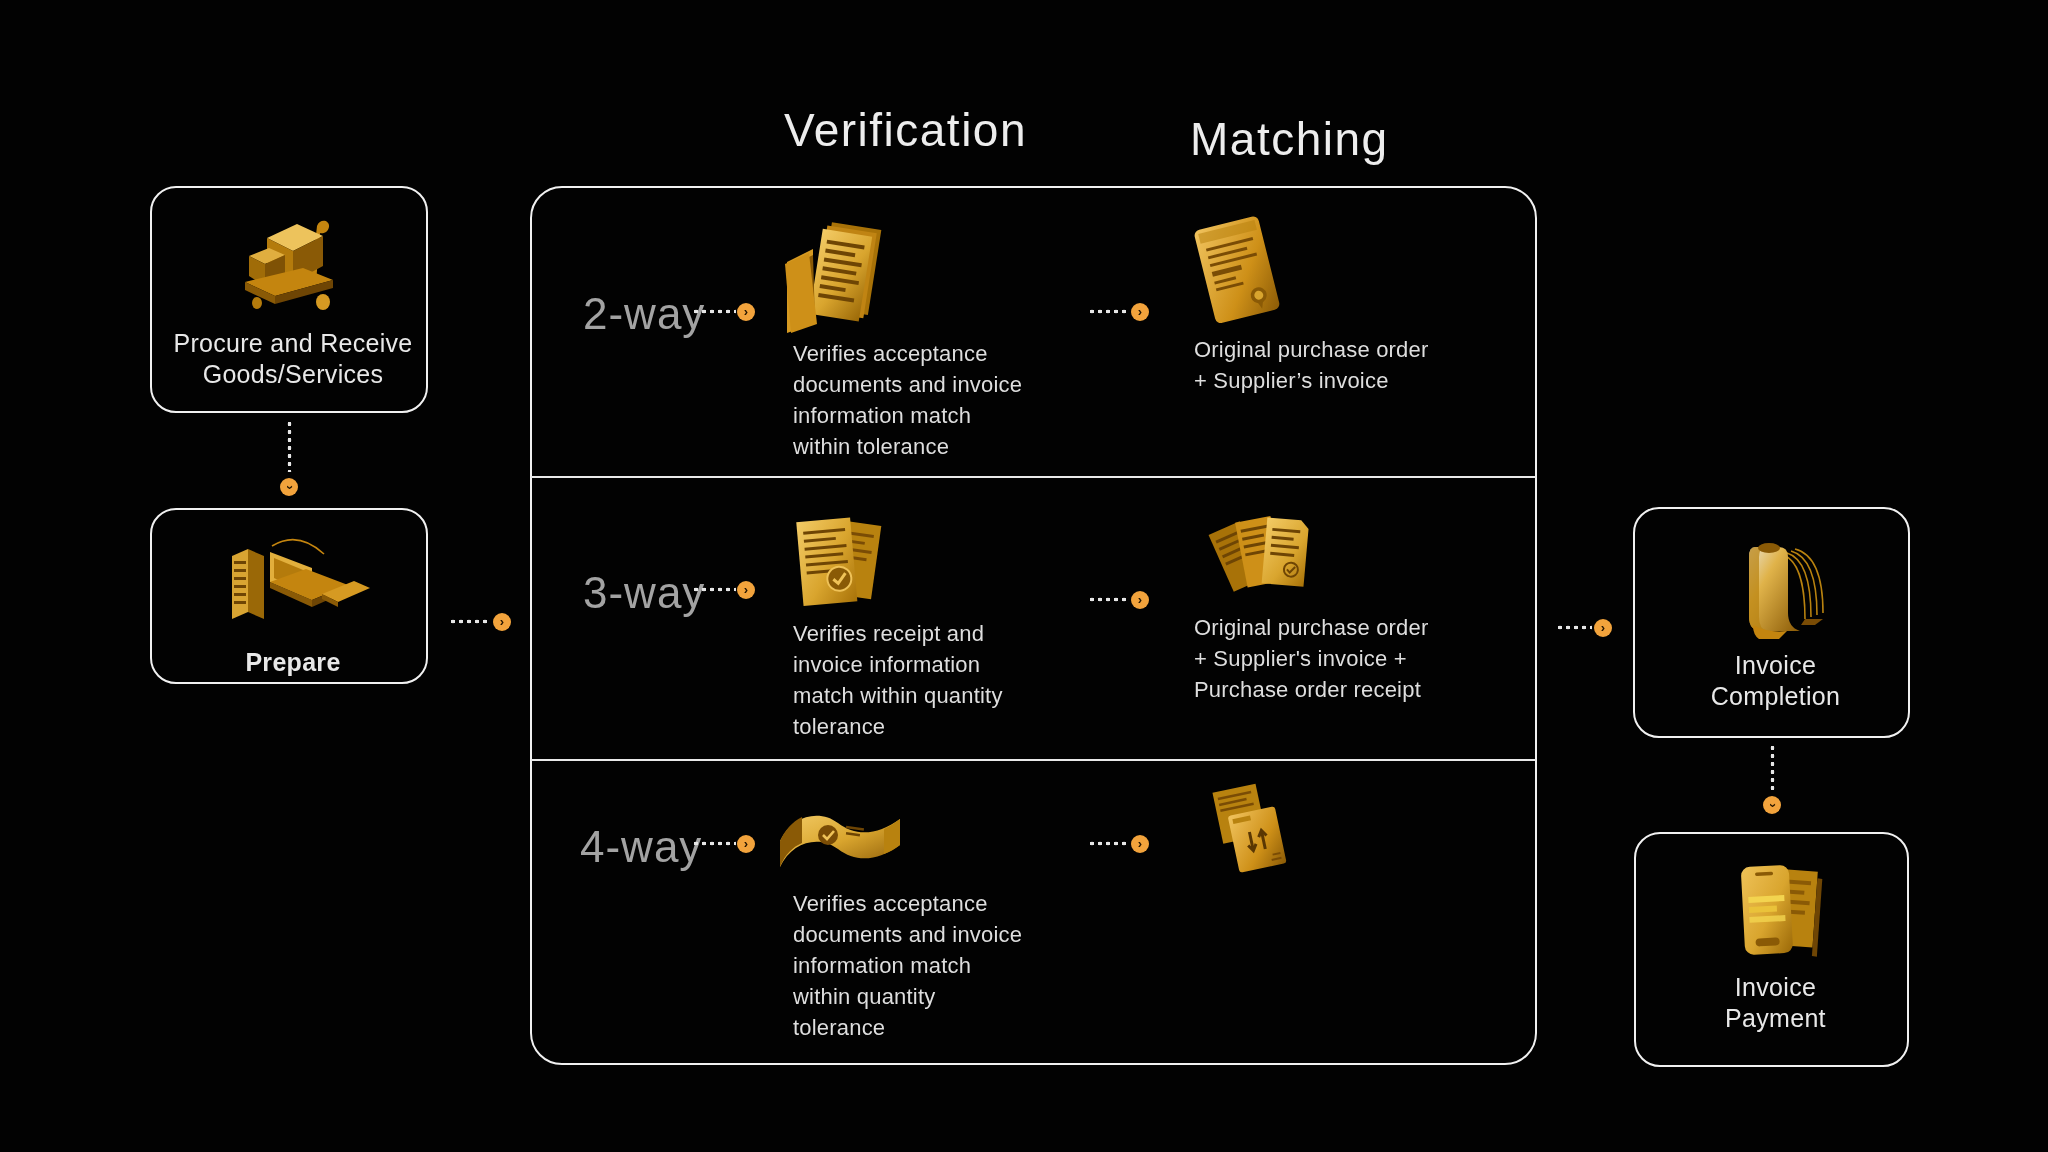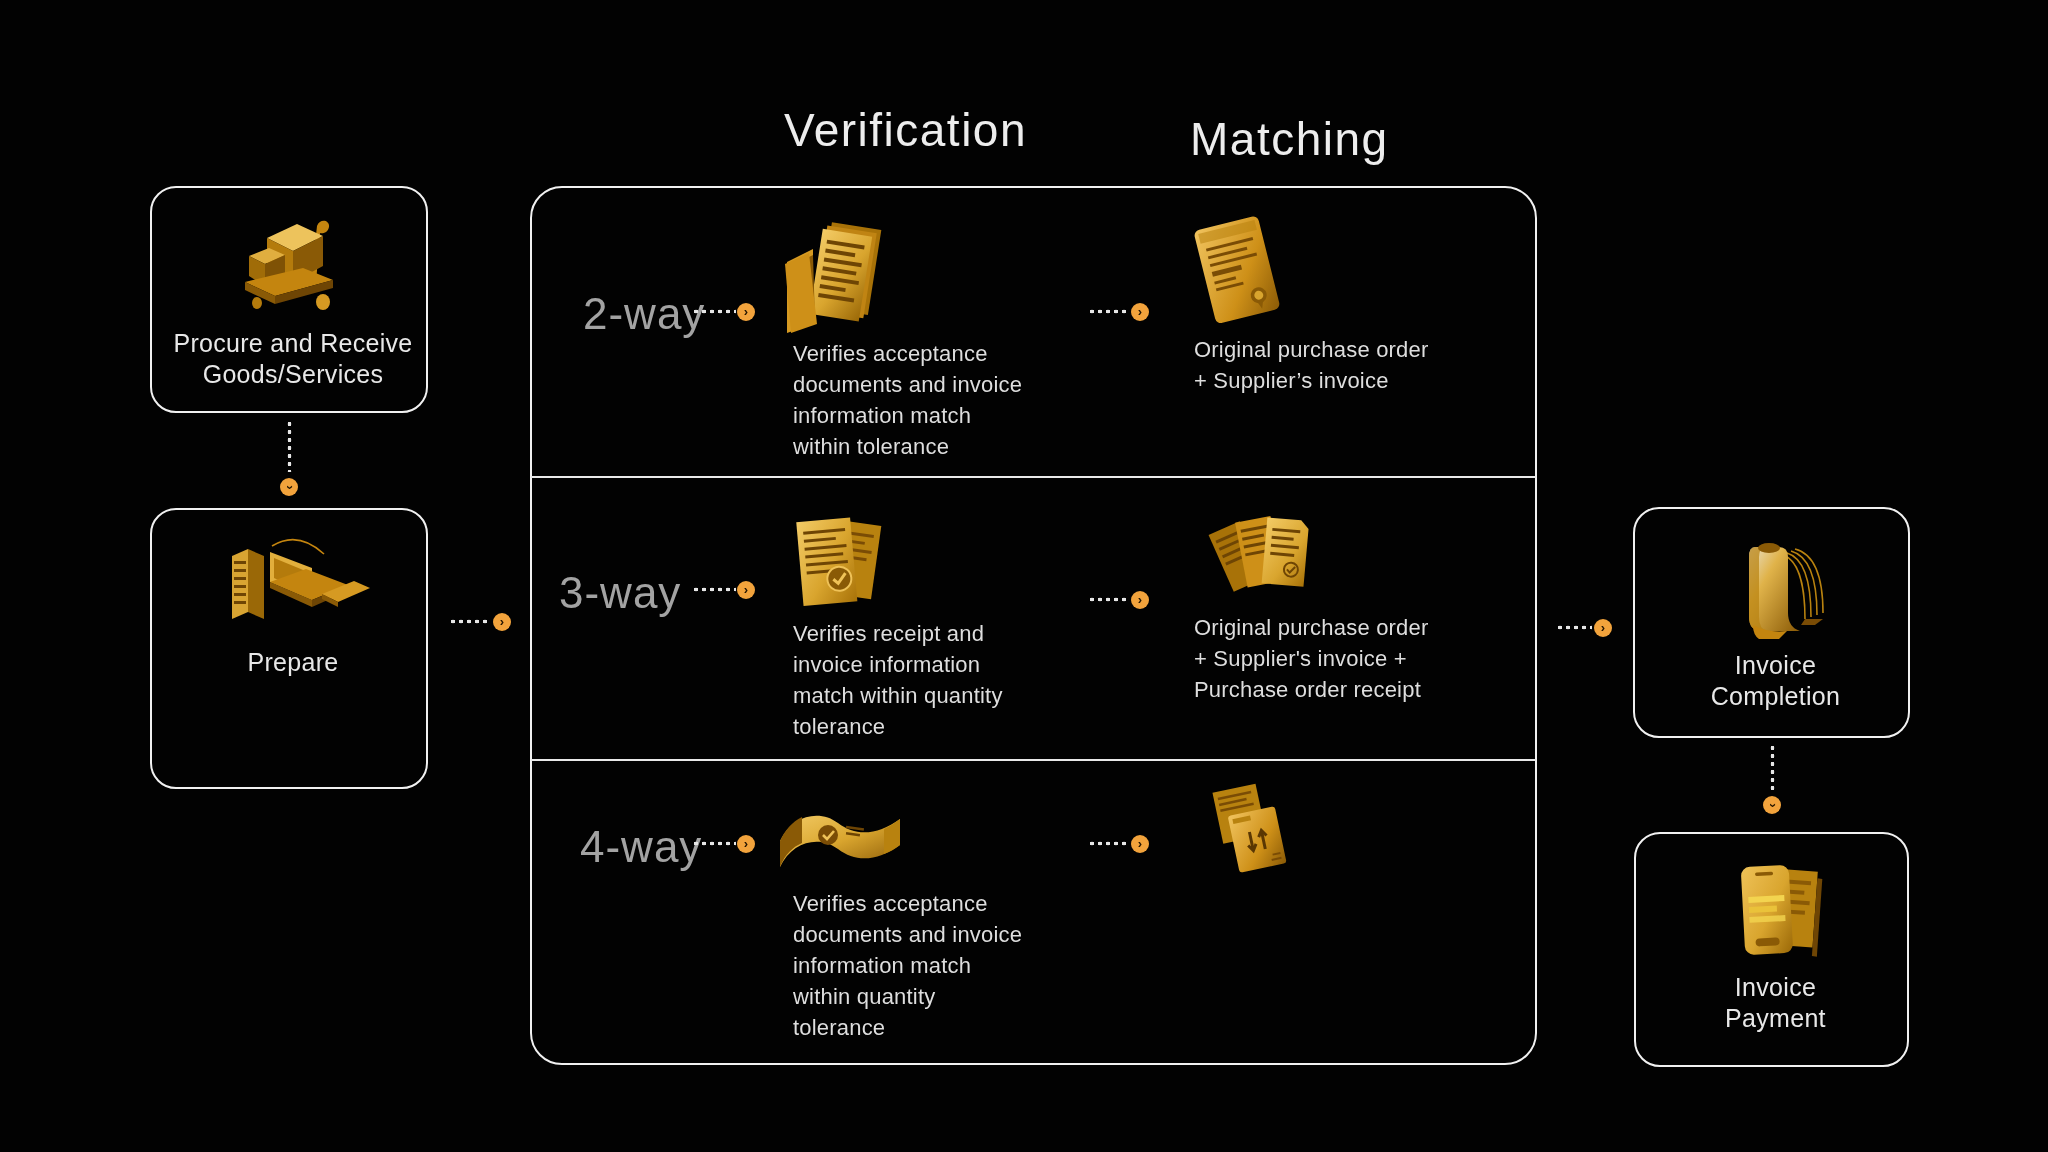--- a/index.html
+++ b/index.html
@@ -81,21 +81,21 @@
     </div>
     <div class="abs node-label" style="top:140px;">Procure and Receive
 Goods/Services</div>
   </div>
 
   <div class="abs dot-v" style="left:287px; top:420px; height:52px;"></div>
   <div class="abs arrow-circle down" style="left:280px; top:478px;">
       <span>›</span>
     </div>
 
-  <div class="abs node-box" style="left:150px; top:508px; width:278px; height:281px;">
+  <div class="abs node-box" style="left:150px; top:508px; width:278px; height:176px;font-weight:bold;">
     <div class="abs" style="left:58px; top:18px;">
       <svg width="162" height="112" viewBox="0 0 162 112">
         <polygon points="22,28 38,21 38,84 22,91" fill="#D8A432"></polygon>
         <polygon points="38,21 54,28 54,91 38,84" fill="#9A6807"></polygon>
         <g fill="#6E4504">
           <rect x="24" y="33" width="12" height="3"></rect>
             <rect x="24" y="41" width="12" height="3"></rect>
           <rect x="24" y="49" width="12" height="3"></rect>
             <rect x="24" y="57" width="12" height="3"></rect>
           <rect x="24" y="65" width="12" height="3"></rect>
@@ -189,21 +189,21 @@
         </g>
         <circle cx="64" cy="90" r="8" fill="#8A5A06"></circle>
         <circle cx="64" cy="90" r="4.5" fill="#D9A52E"></circle>
         <path d="M61,96 l3,8 l3,-8" fill="#8A5A06"></path>
       </g>
     </svg>
   </div>
   <div class="abs body-text" style="left:1194px; top:334px; width:340px;">Original purchase order
 + Supplier’s invoice</div>
 
-  <div class="abs row-label" style="left:559px; top:568px;text-align:center;">3-way</div>
+  <div class="abs row-label" style="left:583px; top:568px;text-align:center;">3-way</div>
   <div class="abs dot-h" style="left:692px; top:587px; width:44px;"></div>
   <div class="abs arrow-circle" style="left:737px; top:581px;">
       <span>›</span>
     </div>
 
   <div class="abs" style="left:778px; top:512px;">
     <svg width="116" height="104" viewBox="0 0 116 104">
       <defs>
           <linearGradient id="gE" x1="0" y1="0" x2="1" y2="1">
         <stop offset="0" stop-color="#F3CB66"></stop>

